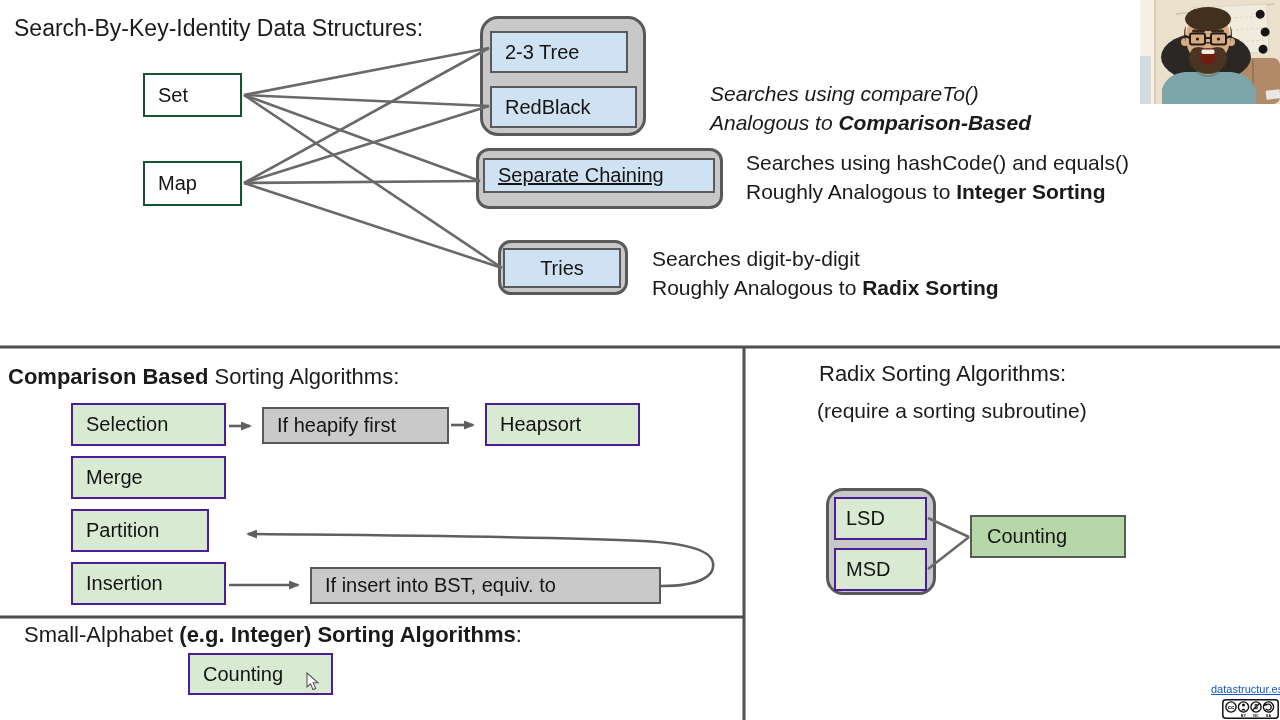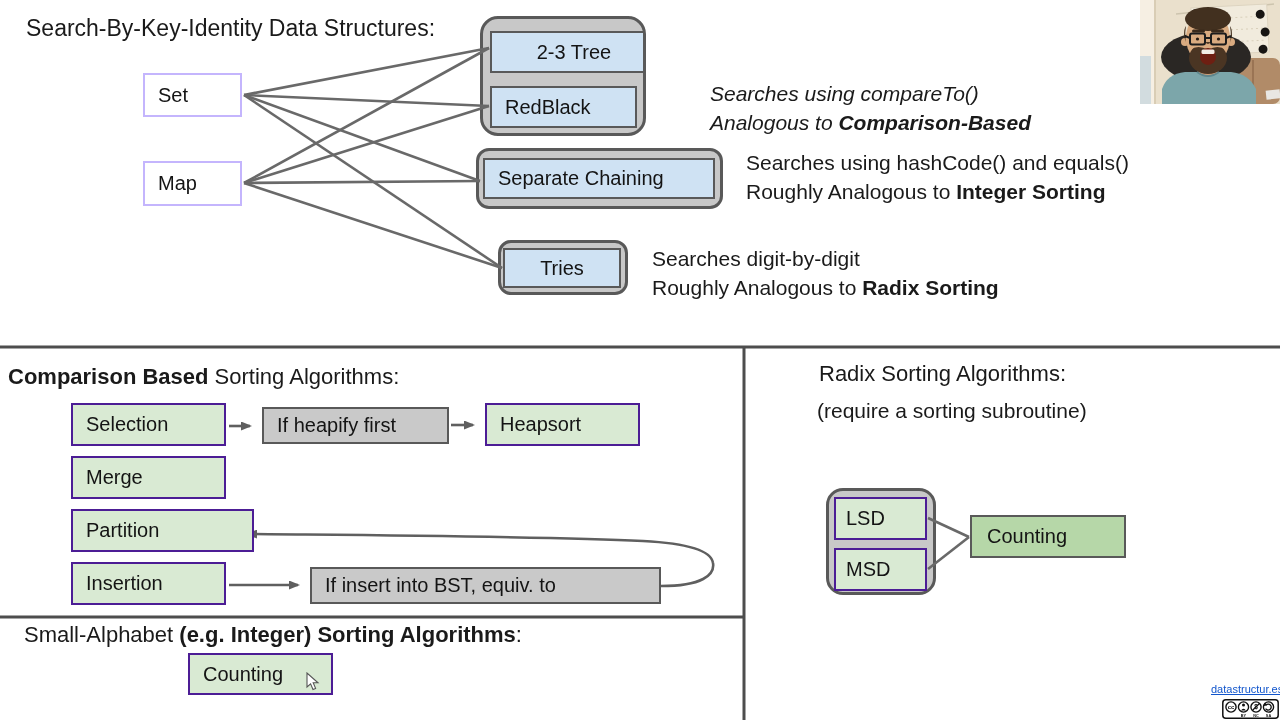--- a/index.html
+++ b/index.html
@@ -8,21 +8,21 @@
     font-family:"Liberation Sans","DejaVu Sans",sans-serif;color:#1a1a1a;
   }
   .abs{position:absolute;box-sizing:border-box;}
   #wires{position:absolute;left:0;top:0;z-index:2;pointer-events:none;}
   .container{position:absolute;box-sizing:border-box;background:#c8c8c8;border:3px solid #595959;z-index:1;}
   .box{
     position:absolute;box-sizing:border-box;z-index:3;display:flex;align-items:center;
     font-size:20px;padding-left:13px;white-space:nowrap;color:#141414;
   }
   .box.center{justify-content:center;padding-left:0;}
-  .white{background:#ffffff;border:2px solid #c4b5fd;}
+  .white{background:#ffffff;border:2px solid #14532d;}
   .blue{background:#cfe2f3;border:2px solid #595959;}
   .green{background:#d9ead3;border:2px solid #4c1d95;}
   .greendark{background:#b6d7a8;border:2px solid #595959;}
   .gray{background:#c9c9c9;border:2px solid #595959;}
   .heading{position:absolute;font-size:22px;white-space:nowrap;z-index:3;}
   .ann{position:absolute;font-size:21px;line-height:29px;white-space:nowrap;z-index:3;}
   b{font-weight:700;}
   .weblink{position:absolute;z-index:4;font-size:11px;color:#1155cc;text-decoration:underline;white-space:nowrap;}
   .webcam{position:absolute;left:1140px;top:0;width:140px;height:104px;z-index:4;overflow:hidden;background:#eae0cc;}
   .ccbadge{position:absolute;left:1222px;top:699px;z-index:4;}
@@ -62,41 +62,41 @@
       <line x1="928" y1="569" x2="969" y2="537"></line>
     </g>
 
     <g stroke="#4d4d4d" stroke-width="3">
       <line x1="0" y1="347" x2="1280" y2="347"></line>
       <line x1="744" y1="347" x2="744" y2="720"></line>
       <line x1="0" y1="617" x2="744" y2="617"></line>
     </g>
   </svg>
 
-  <div class="heading" style="left:26px;top:15px;font-size:23px;">
+  <div class="heading" style="left:14px;top:15px;font-size:23px;">
     <span>Search-By-Key-Identity Data Structures:</span>
   </div>
 
   <div class="box white" style="left:143px;top:73px;width:99px;height:44px;">
     <span>Set</span>
   </div>
   <div class="box white" style="left:143px;top:161px;width:99px;height:45px;">
     <span>Map</span>
   </div>
 
   <div class="container" style="left:480px;top:16px;width:166px;height:120px;border-radius:18px;"></div>
-  <div class="box blue" style="left:490px;top:31px;width:155px;height:42px;justify-content:center;">
+  <div class="box blue" style="left:490px;top:31px;width:138px;height:42px;">
     <span>2-3 Tree</span>
   </div>
   <div class="box blue" style="left:490px;top:86px;width:147px;height:42px;">
     <span>RedBlack</span>
   </div>
 
   <div class="container" style="left:476px;top:148px;width:247px;height:61px;border-radius:13px;"></div>
-  <div class="box blue" style="left:483px;top:158px;width:232px;height:41px;">
+  <div class="box blue" style="left:483px;top:158px;width:232px;height:35px;text-decoration:underline;">
     <span>Separate Chaining</span>
   </div>
 
   <div class="container" style="left:498px;top:240px;width:130px;height:55px;border-radius:13px;"></div>
   <div class="box blue center" style="left:503px;top:248px;width:118px;height:40px;">
     <span>Tries</span>
   </div>
 
   <div class="ann" style="left:710px;top:79px;font-style:italic;">
     <span>Searches using compareTo()</span><br>
@@ -120,21 +120,21 @@
   </div>
   <div class="box gray" style="left:262px;top:407px;width:187px;height:37px;">
     <span>If heapify first</span>
   </div>
   <div class="box green" style="left:485px;top:403px;width:155px;height:43px;">
     <span>Heapsort</span>
   </div>
   <div class="box green" style="left:71px;top:456px;width:155px;height:43px;">
     <span>Merge</span>
   </div>
-  <div class="box green" style="left:71px;top:509px;width:183px;height:43px;">
+  <div class="box green" style="left:71px;top:509px;width:138px;height:43px;">
     <span>Partition</span>
   </div>
   <div class="box green" style="left:71px;top:562px;width:155px;height:43px;">
     <span>Insertion</span>
   </div>
   <div class="box gray" style="left:310px;top:567px;width:351px;height:37px;">
     <span>If insert into BST, equiv. to</span>
   </div>
 
   <div class="heading" style="left:24px;top:622px;">

